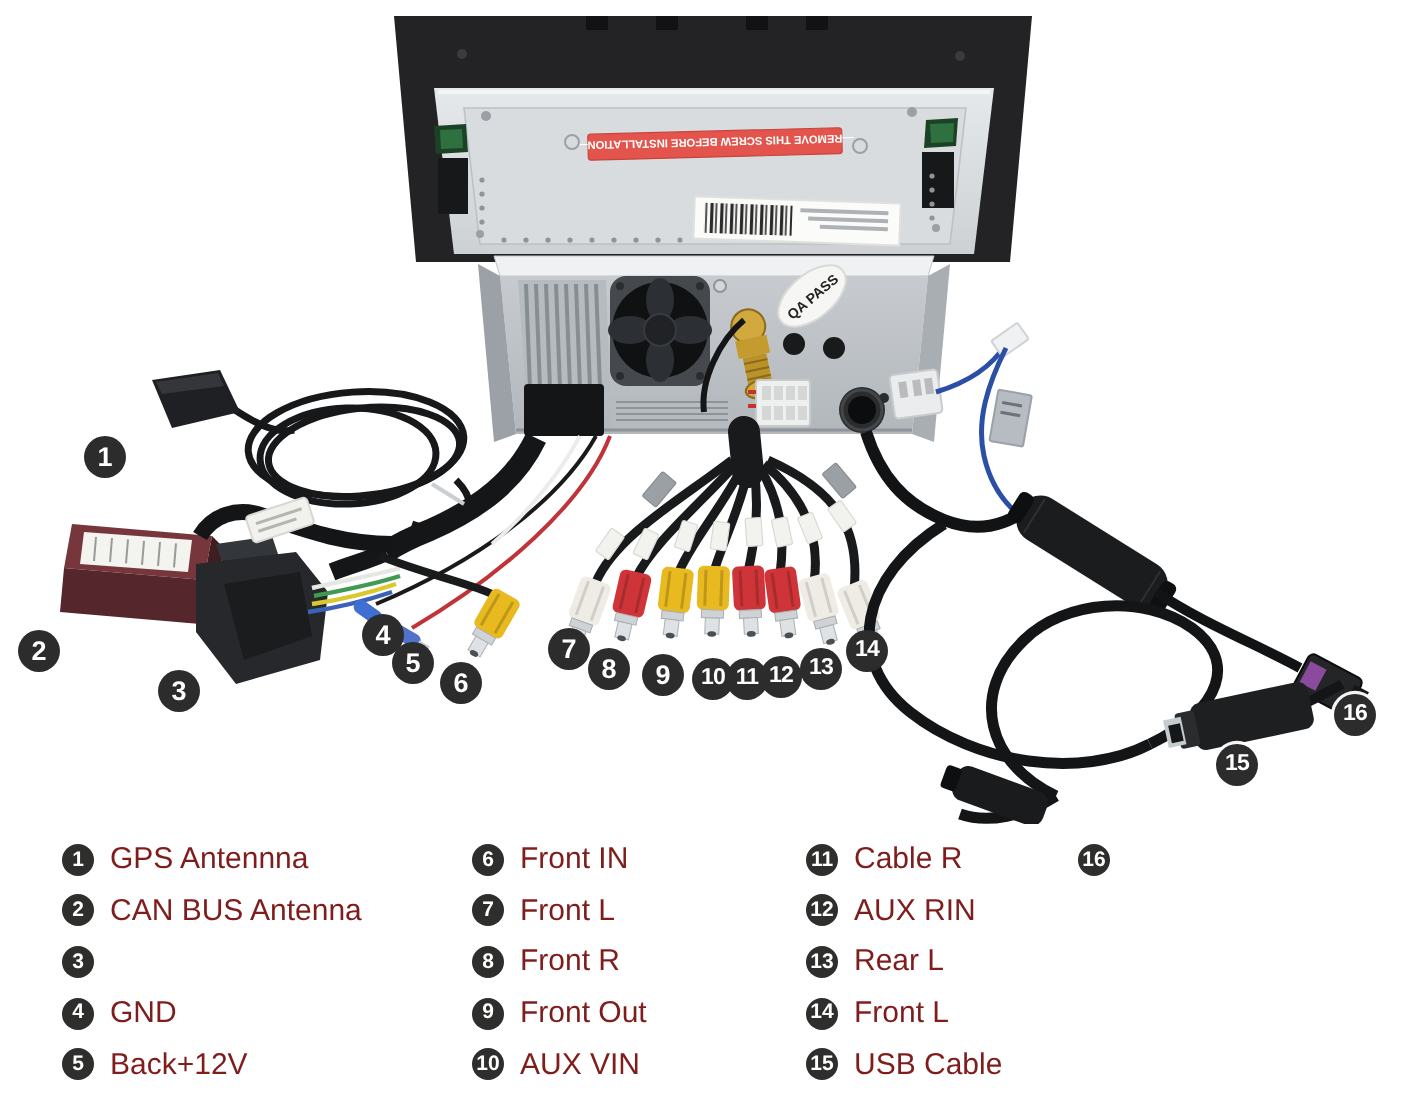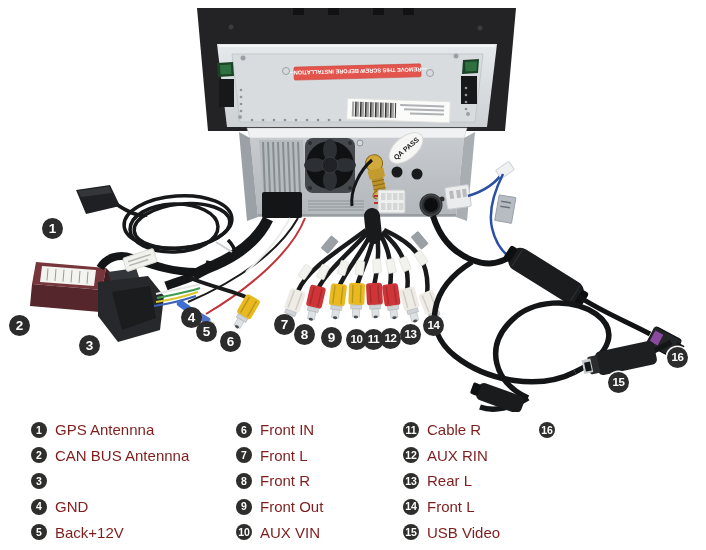--- a/index.html
+++ b/index.html
@@ -431,21 +431,21 @@
   <div class="co two ring" style="left:608px;top:372px;">15</div>
   <div class="co two ring" style="left:667px;top:347px;">16</div>
 
   <div class="leg-col" style="left:31px;">
     <div class="lr">
       <span class="lb">1</span>
       <span class="ll">GPS Antennna</span>
     </div>
     <div class="lr">
       <span class="lb">2</span>
-      <span class="ll">CAN BUS Antennna</span>
+      <span class="ll">CAN BUS Antenna</span>
     </div>
     <div class="lr">
       <span class="lb">3</span>
     </div>
     <div class="lr">
       <span class="lb">4</span>
       <span class="ll">GND</span>
     </div>
     <div class="lr">
       <span class="lb">5</span>
@@ -488,21 +488,21 @@
     <div class="lr">
       <span class="lb">13</span>
       <span class="ll">Rear L</span>
     </div>
     <div class="lr">
       <span class="lb">14</span>
       <span class="ll">Front L</span>
     </div>
     <div class="lr">
       <span class="lb">15</span>
-      <span class="ll">USB Video</span>
+      <span class="ll">USB Cable</span>
     </div>
   </div>
 
   <div class="leg-col" style="left:539px;">
     <div class="lr">
       <span class="lb">16</span>
     </div>
   </div>
 
 </div>

